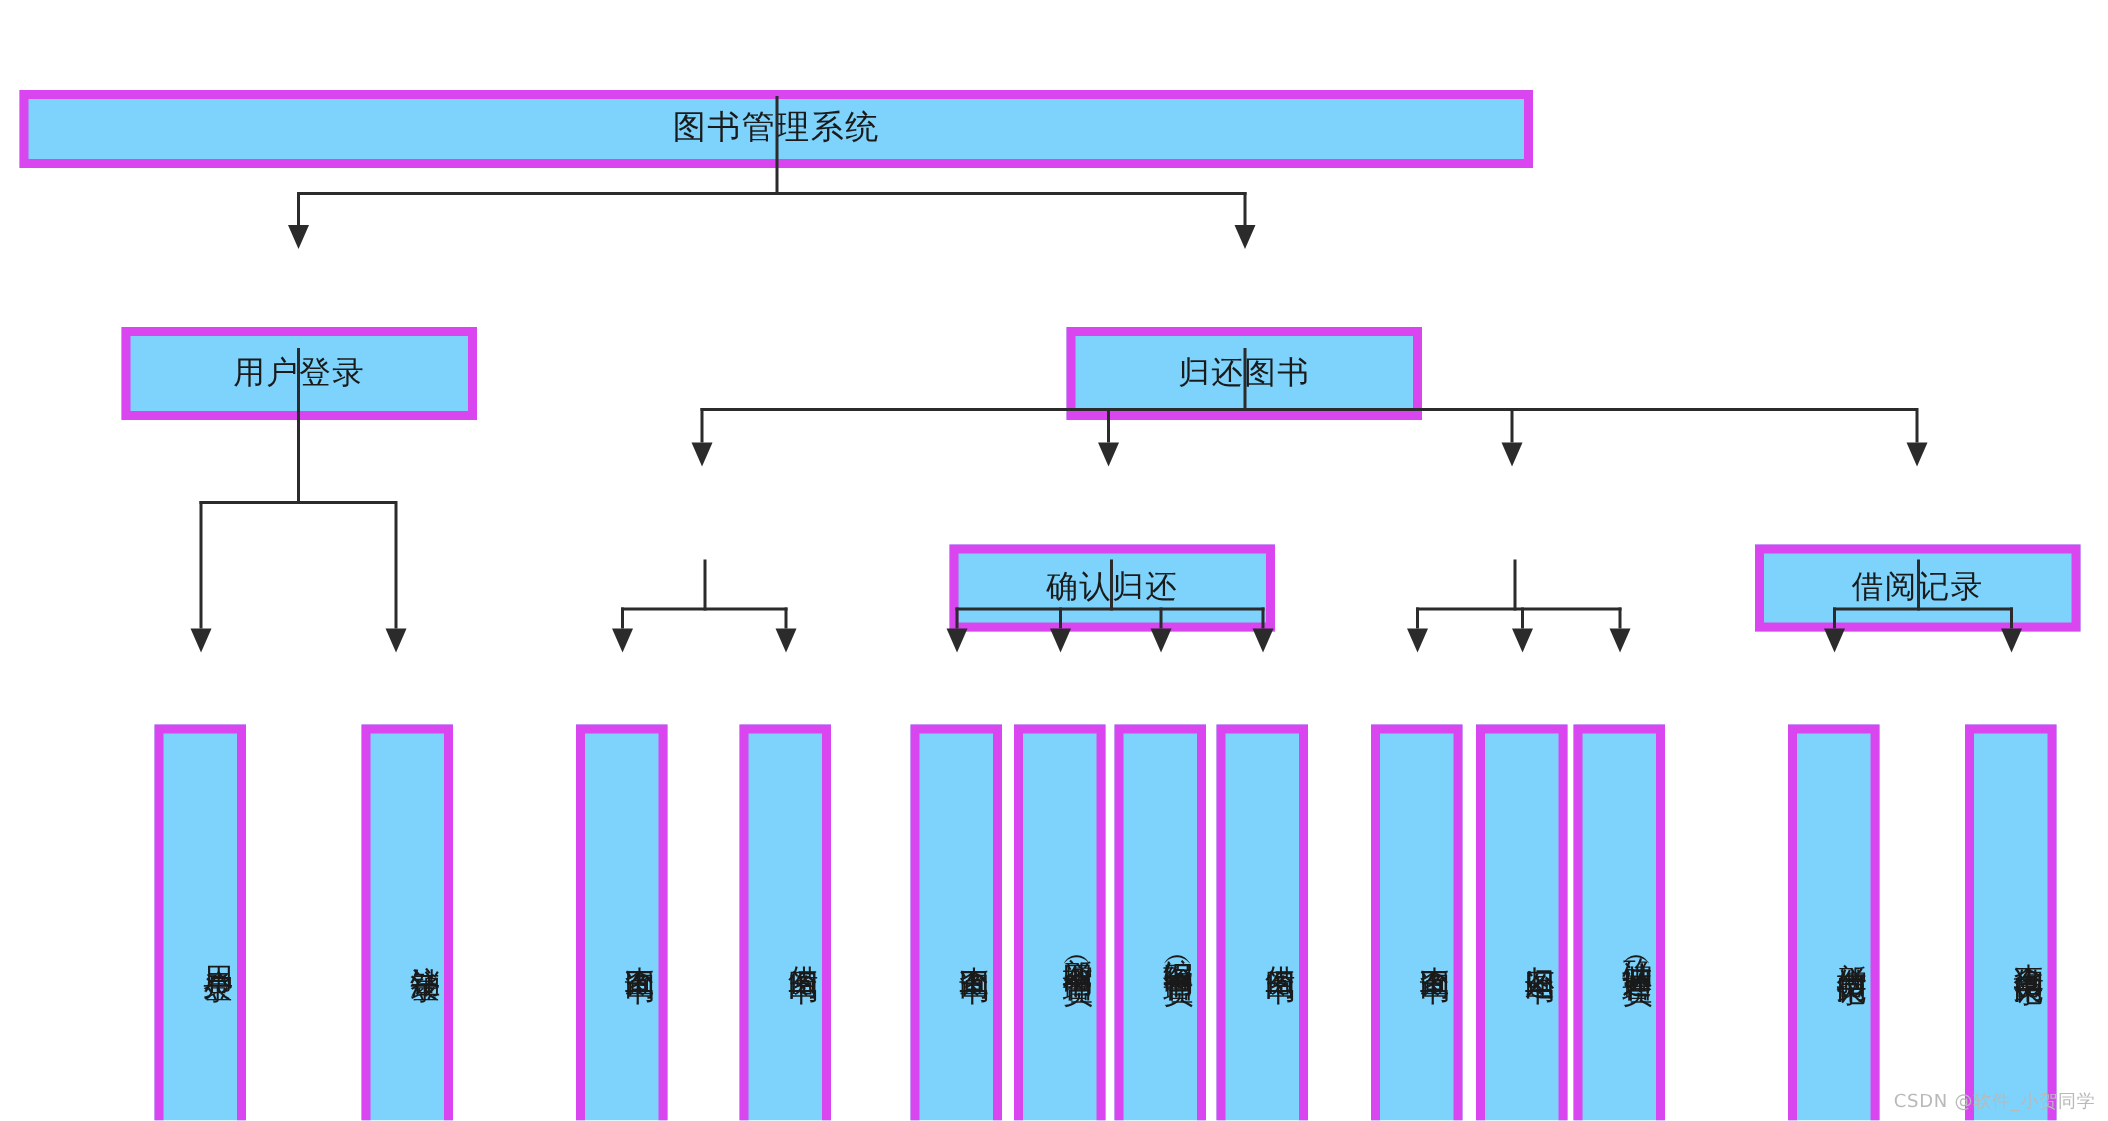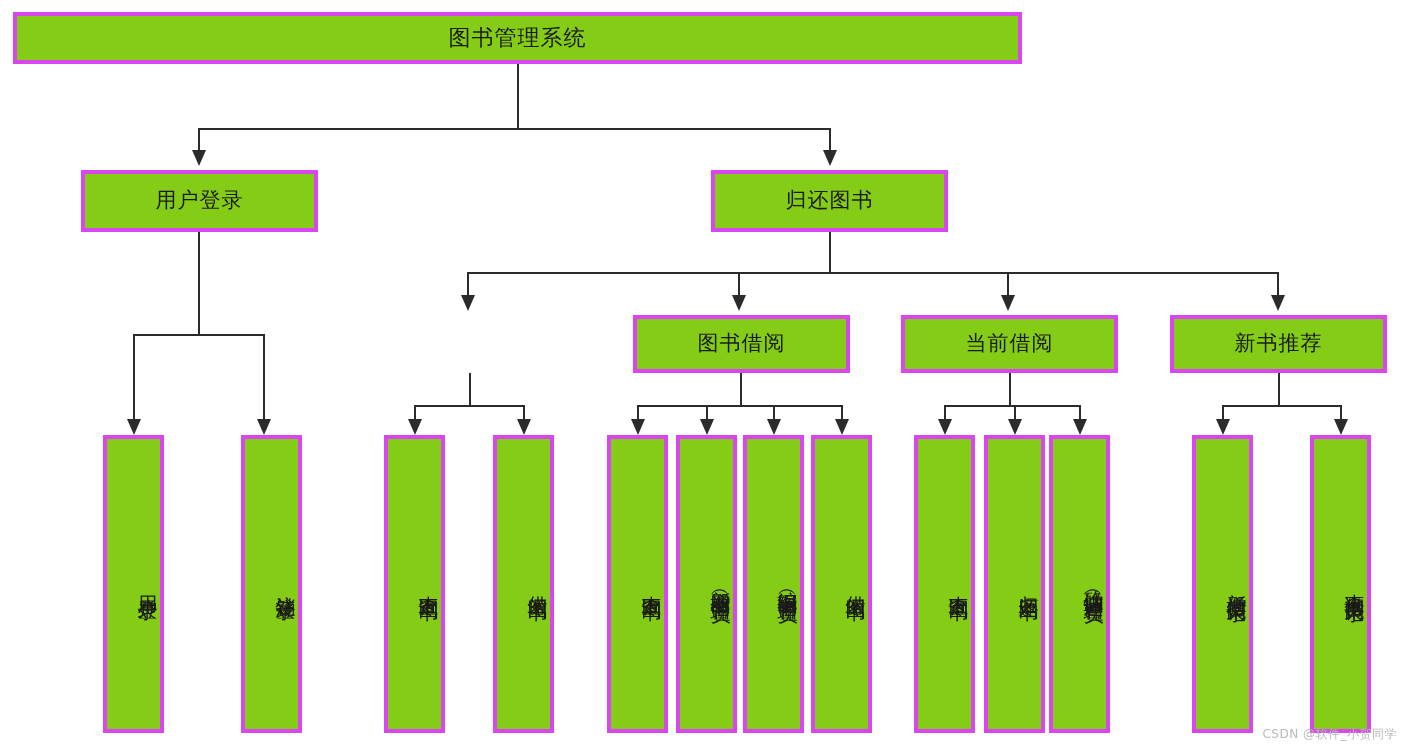--- a/index.html
+++ b/index.html
@@ -14,26 +14,27 @@
   #canvas {
     position: relative;
     width: 1405px;
     height: 747px;
     background: #ffffff;
     overflow: hidden;
   }
   .node {
     position: absolute;
     box-sizing: border-box;
-    border: 4px solid #d946ef;
-    background: #84cc16;
+    border: 6px solid #d946ef;
+    background: #7dd3fc;
     display: flex;
     align-items: center;
     justify-content: center;
     color: #1a1a1a;
+    margin-top: 48px;
   }
   .node.horiz {
     font-size: 21px;
     line-height: 1.2;
     letter-spacing: 1px;
   }
   .node.vert {
     writing-mode: vertical-rl;
     text-orientation: upright;
     font-size: 20px;
@@ -107,25 +108,24 @@
   <div class="edge v" style="left:467px; top:272px; height:23px;"></div>
   <div class="edge v" style="left:738px; top:272px; height:23px;"></div>
   <div class="edge v" style="left:1007px; top:272px; height:23px;"></div>
   <div class="edge v" style="left:1277px; top:272px; height:23px;"></div>
   <div class="arrow" style="left:461px; top:295px;"></div>
   <div class="arrow" style="left:732px; top:295px;"></div>
   <div class="arrow" style="left:1001px; top:295px;"></div>
   <div class="arrow" style="left:1271px; top:295px;"></div>
 
 
-  <div class="node horiz" style="left:633px; top:315px; width:217px; height:58px;">图书借阅</div>
-
-  <div class="node horiz" style="left:901px; top:315px; width:217px; height:58px;">当前借阅</div>
-
-  <div class="node horiz" style="left:1170px; top:315px; width:217px; height:58px;">新书推荐</div>
+  <div class="node horiz" style="left:633px; top:315px; width:217px; height:58px;">确认归还</div>
+
+
+  <div class="node horiz" style="left:1170px; top:315px; width:217px; height:58px;">借阅记录</div>
 
   <div class="edge v" style="left:469px; top:373px; height:34px;"></div>
   <div class="edge h" style="left:414px; top:405px; width:111px;"></div>
   <div class="edge v" style="left:414px; top:405px; height:14px;"></div>
   <div class="edge v" style="left:523px; top:405px; height:14px;"></div>
   <div class="arrow" style="left:408px; top:419px;"></div>
   <div class="arrow" style="left:517px; top:419px;"></div>
 
   <div class="edge v" style="left:740px; top:373px; height:34px;"></div>
   <div class="edge h" style="left:637px; top:405px; width:206px;"></div>

